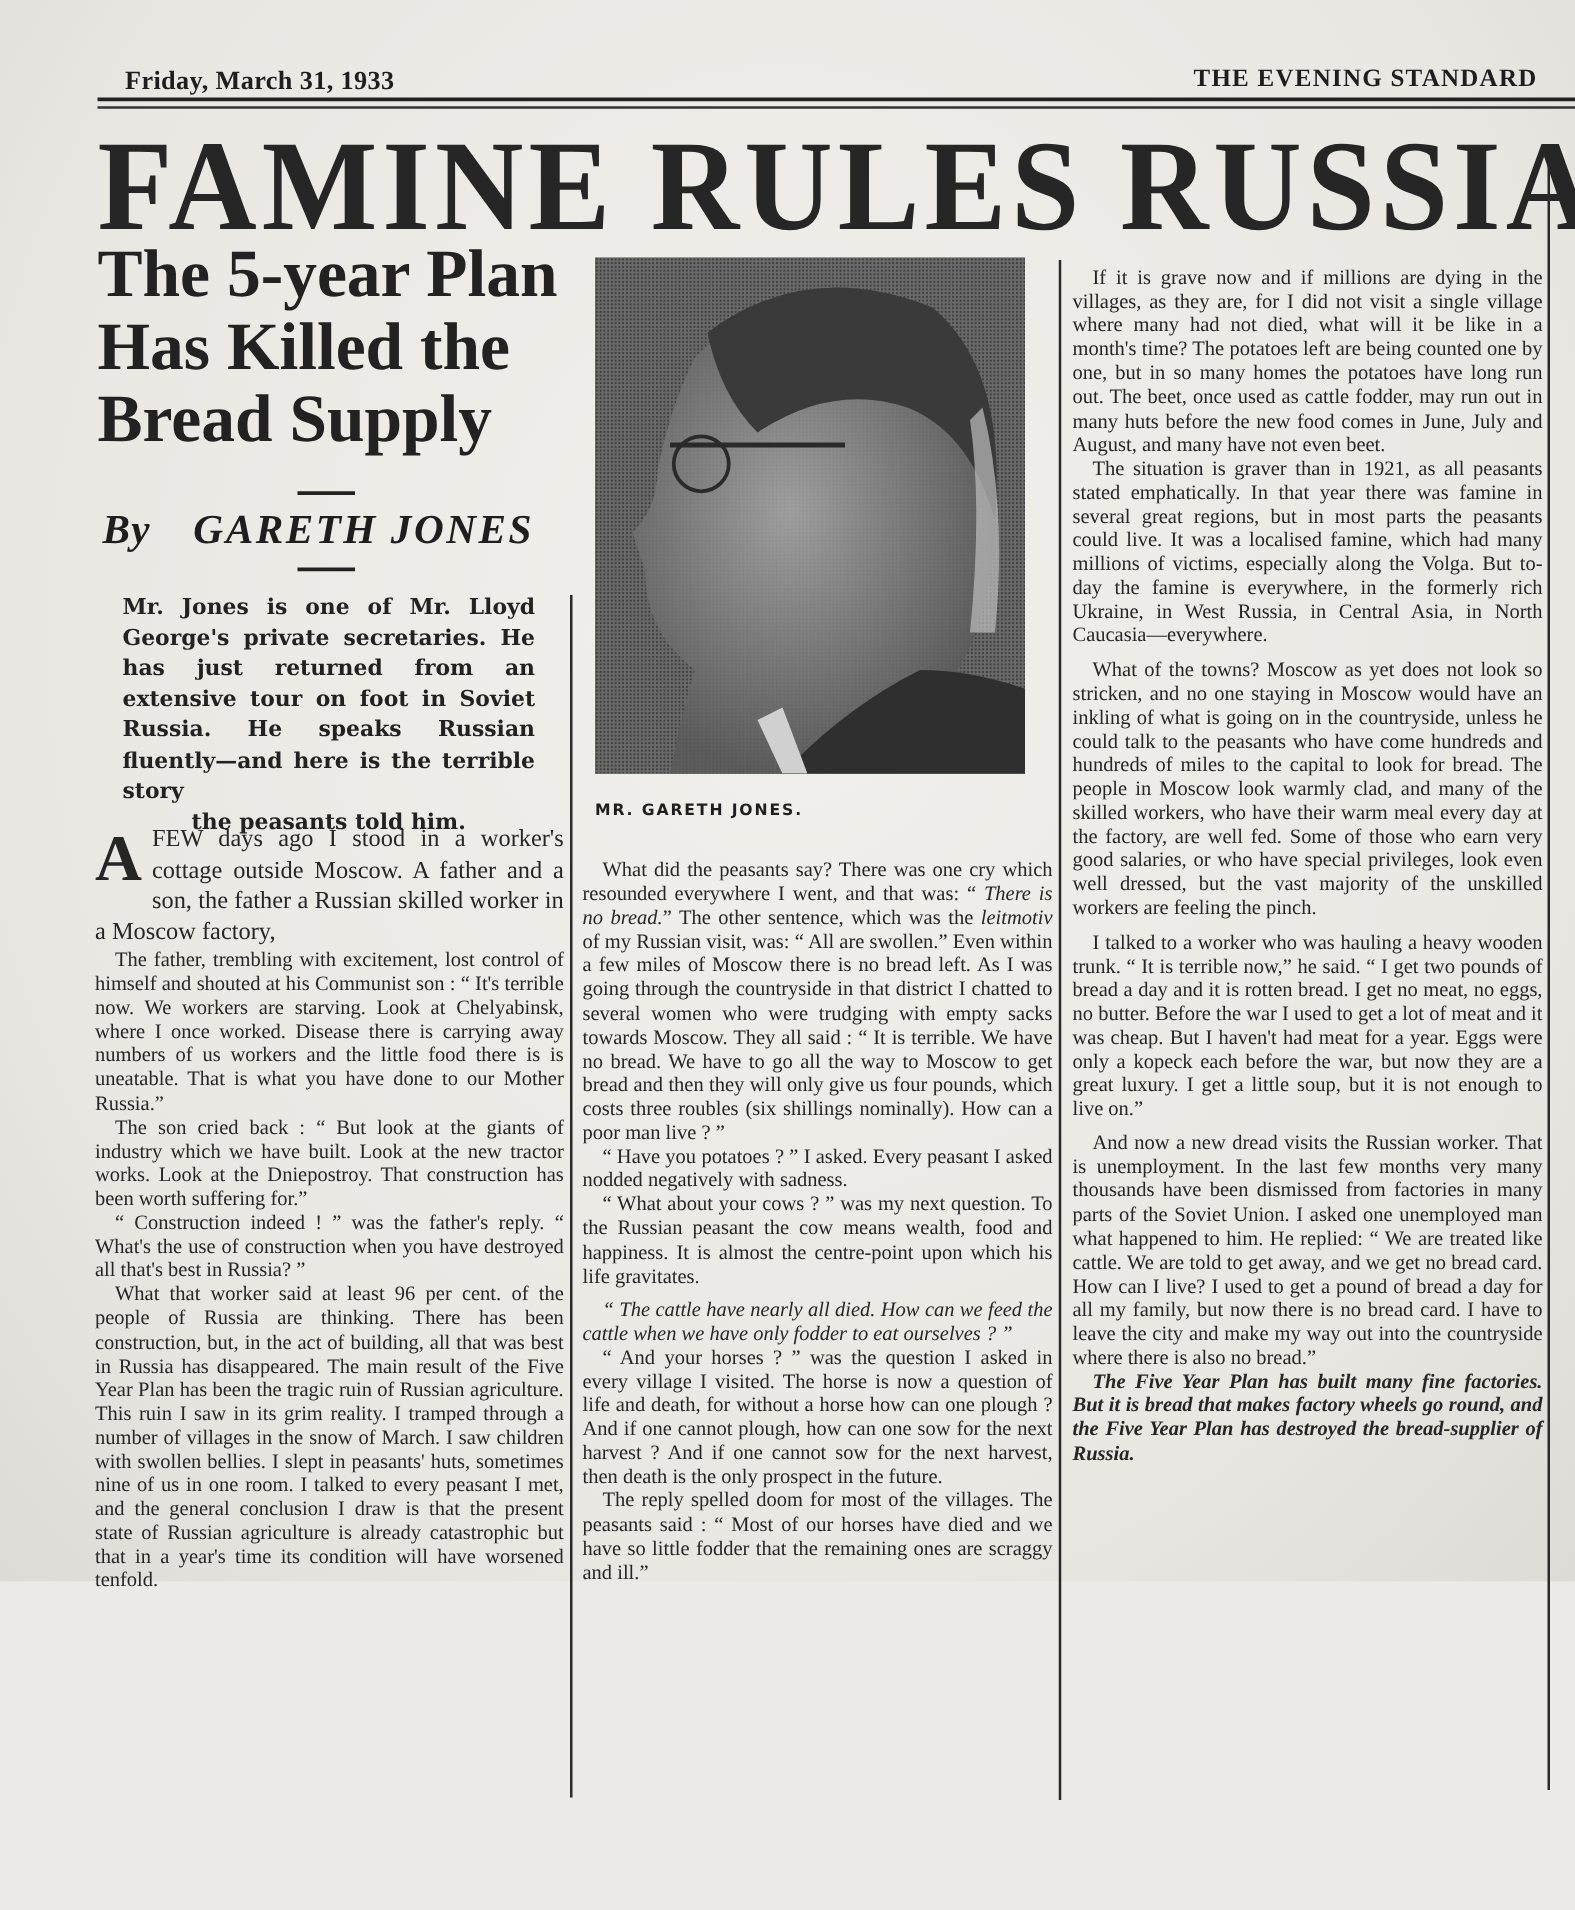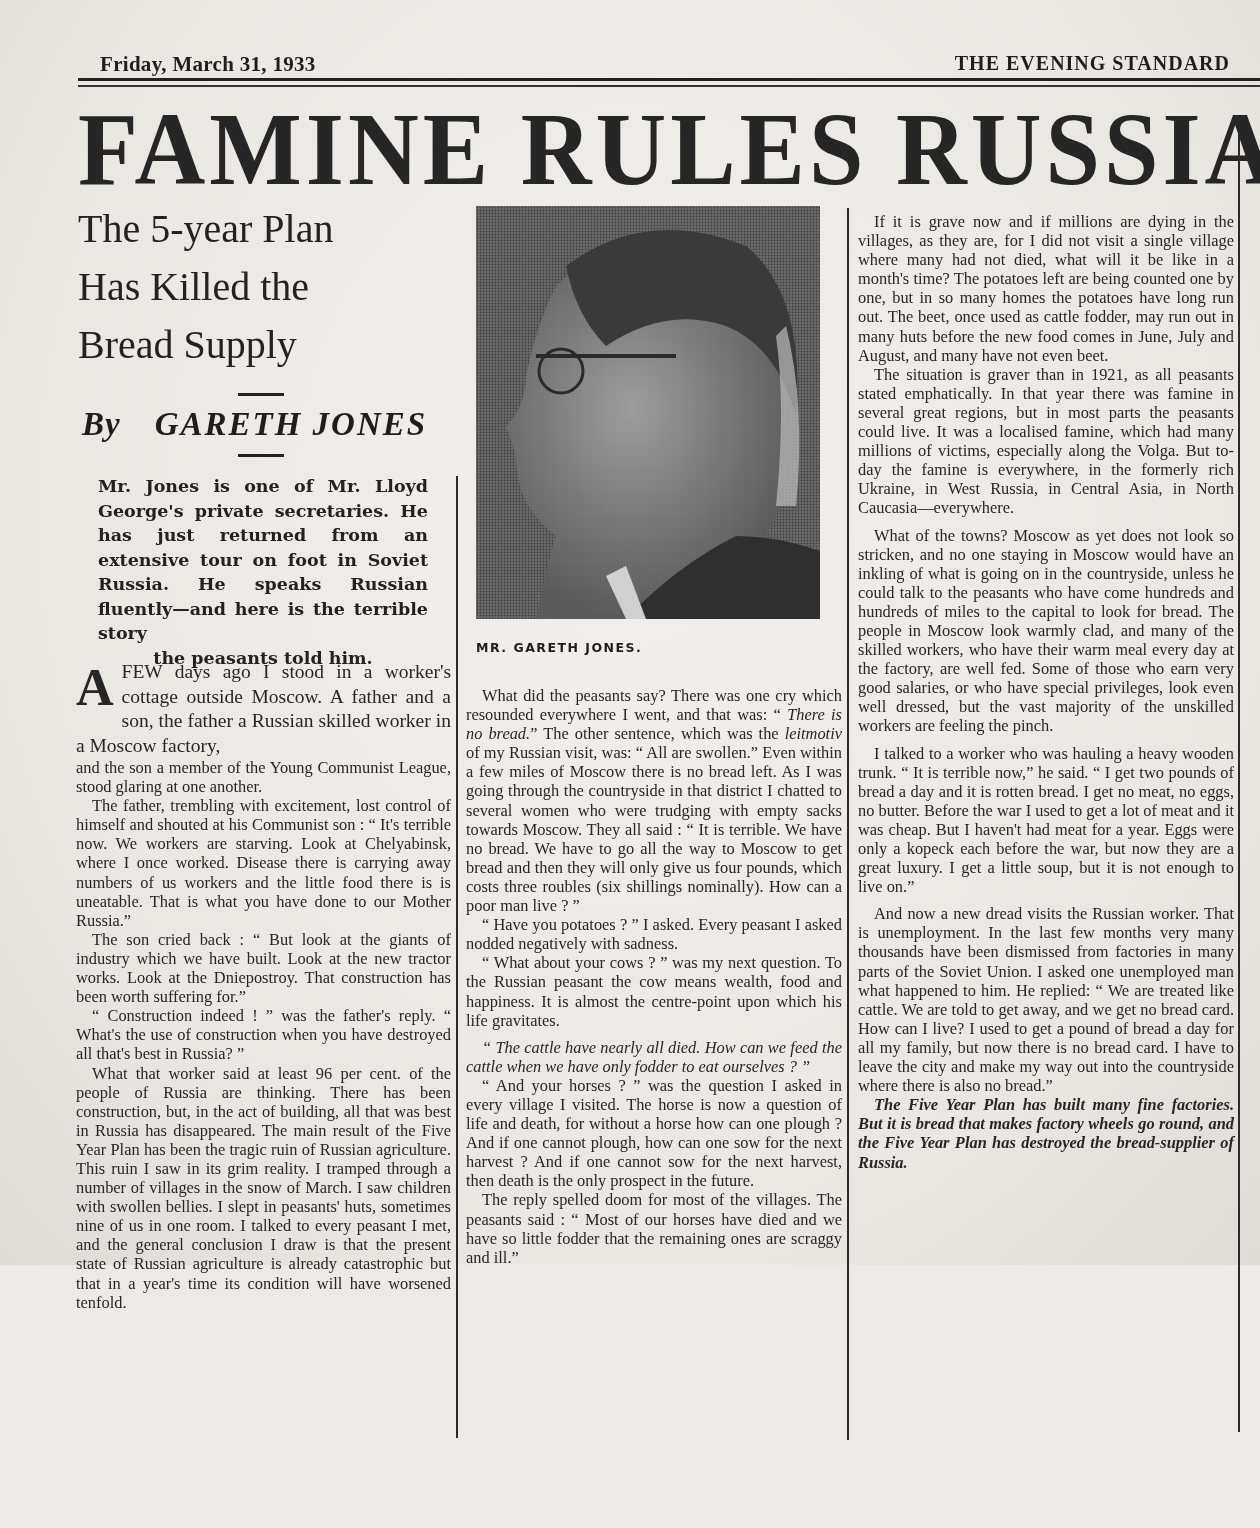--- a/index.html
+++ b/index.html
@@ -12,21 +12,21 @@
   }
   .page { position:absolute; left:0; top:0; width:1260px; height:1265px;
     background: radial-gradient(ellipse at 50% 40%, #f1f0ec 0%, #e8e7e2 70%, #dcdbd6 100%); }
   .masthead { position:absolute; left:100px; top:52px; width:1130px; height:28px; }
   .date { position:absolute; left:0; top:0; font-family:"Liberation Serif", serif; font-size:21px; font-weight:bold; letter-spacing:0.3px; }
   .paper-name { position:absolute; right:0; top:0; font-family:Liberation Serif, serif; font-size:20px; font-weight:bold; letter-spacing:1px; }
   .rule1 { position:absolute; left:78px; top:78px; width:1182px; height:3px; background:#222; }
   .rule2 { position:absolute; left:78px; top:85px; width:1182px; height:2px; background:#333; }
   .headline { position:absolute; left:78px; top:92px; width:1150px; font-family:"Liberation Serif", serif; font-weight:bold; font-size:98px; letter-spacing:4px; line-height:110px; color:#262626; white-space:nowrap; transform:scaleY(1.05); transform-origin:left top; }
   .vline { position:absolute; background:#2a2a2a; width:2px; }
-  .subhead { position:absolute; left:78px; top:200px; width:380px; font-family:"Liberation Serif", serif; font-weight:normal; font-size:40px; line-height:58px; color:#222; }
+  .subhead { position:absolute; left:78px; top:190px; width:380px; font-family:"Liberation Serif", serif; font-weight:bold; font-size:54px; line-height:58px; color:#222; }
   .dash { position:absolute; height:3px; background:#222; width:46px; }
   .byline { position:absolute; left:82px; top:406px; width:370px; font-family:"Liberation Serif", serif; font-weight:bold; font-style:italic; font-size:33px; letter-spacing:1px; }
   .byline span.name { margin-left:34px; letter-spacing:2px; }
   .intro { position:absolute; left:98px; top:474px; width:330px; font-family:"DejaVu Serif", serif; font-weight:bold; font-size:17.5px; line-height:24.5px; text-align:justify; color:#222; }
   .intro .last { text-align:center; text-align-last:center; }
   .col { position:absolute; font-family:"Liberation Serif", serif; font-size:16.4px; line-height:19.1px; text-align:justify; color:#262626; }
   .col p { margin:0; text-indent:16px; }
   .col p.gap { margin-top:8px; }
   .col i { font-style:italic; }
   .col .lead-first { font-size:19.5px; line-height:24.5px; text-indent:0; }
@@ -64,21 +64,20 @@
   </div>
   <div class="dash" style="left:238px; top:454px;"></div>
 
   <div class="intro">
     <div>Mr. Jones is one of Mr. Lloyd George's private secretaries. He has just returned from an extensive tour on foot in Soviet Russia. He speaks Russian fluently—and here is the terrible story</div>
     <div class="last">the peasants told him.</div>
   </div>
 
   <div class="col" style="left:76px; top:660px; width:375px;">
     <p class="lead-first"><span class="dropcap">A</span><span> FEW days ago I stood in a worker's cottage outside Moscow. A father and a son, the father a Russian skilled worker in a Moscow factory,</span></p>
-    <p style="text-indent:0">and the son a member of the Young Communist League, stood glaring at one another.</p>
     <p>The father, trembling with excitement, lost control of himself and shouted at his Communist son : “ It's terrible now. We workers are starving. Look at Chelyabinsk, where I once worked. Disease there is carrying away numbers of us workers and the little food there is is uneatable. That is what you have done to our Mother Russia.”</p>
     <p>The son cried back : “ But look at the giants of industry which we have built. Look at the new tractor works. Look at the Dniepostroy. That construction has been worth suffering for.”</p>
     <p>“ Construction indeed ! ” was the father's reply. “ What's the use of construction when you have destroyed all that's best in Russia? ”</p>
     <p>What that worker said at least 96 per cent. of the people of Russia are thinking. There has been construction, but, in the act of building, all that was best in Russia has disappeared. The main result of the Five Year Plan has been the tragic ruin of Russian agriculture. This ruin I saw in its grim reality. I tramped through a number of villages in the snow of March. I saw children with swollen bellies. I slept in peasants' huts, sometimes nine of us in one room. I talked to every peasant I met, and the general conclusion I draw is that the present state of Russian agriculture is already catastrophic but that in a year's time its condition will have worsened tenfold.</p>
   </div>
 
   <div class="photo">
     <svg width="344" height="413" viewBox="0 0 344 413">
       <defs>
         <pattern id="ht" width="3" height="3" patternUnits="userSpaceOnUse">

